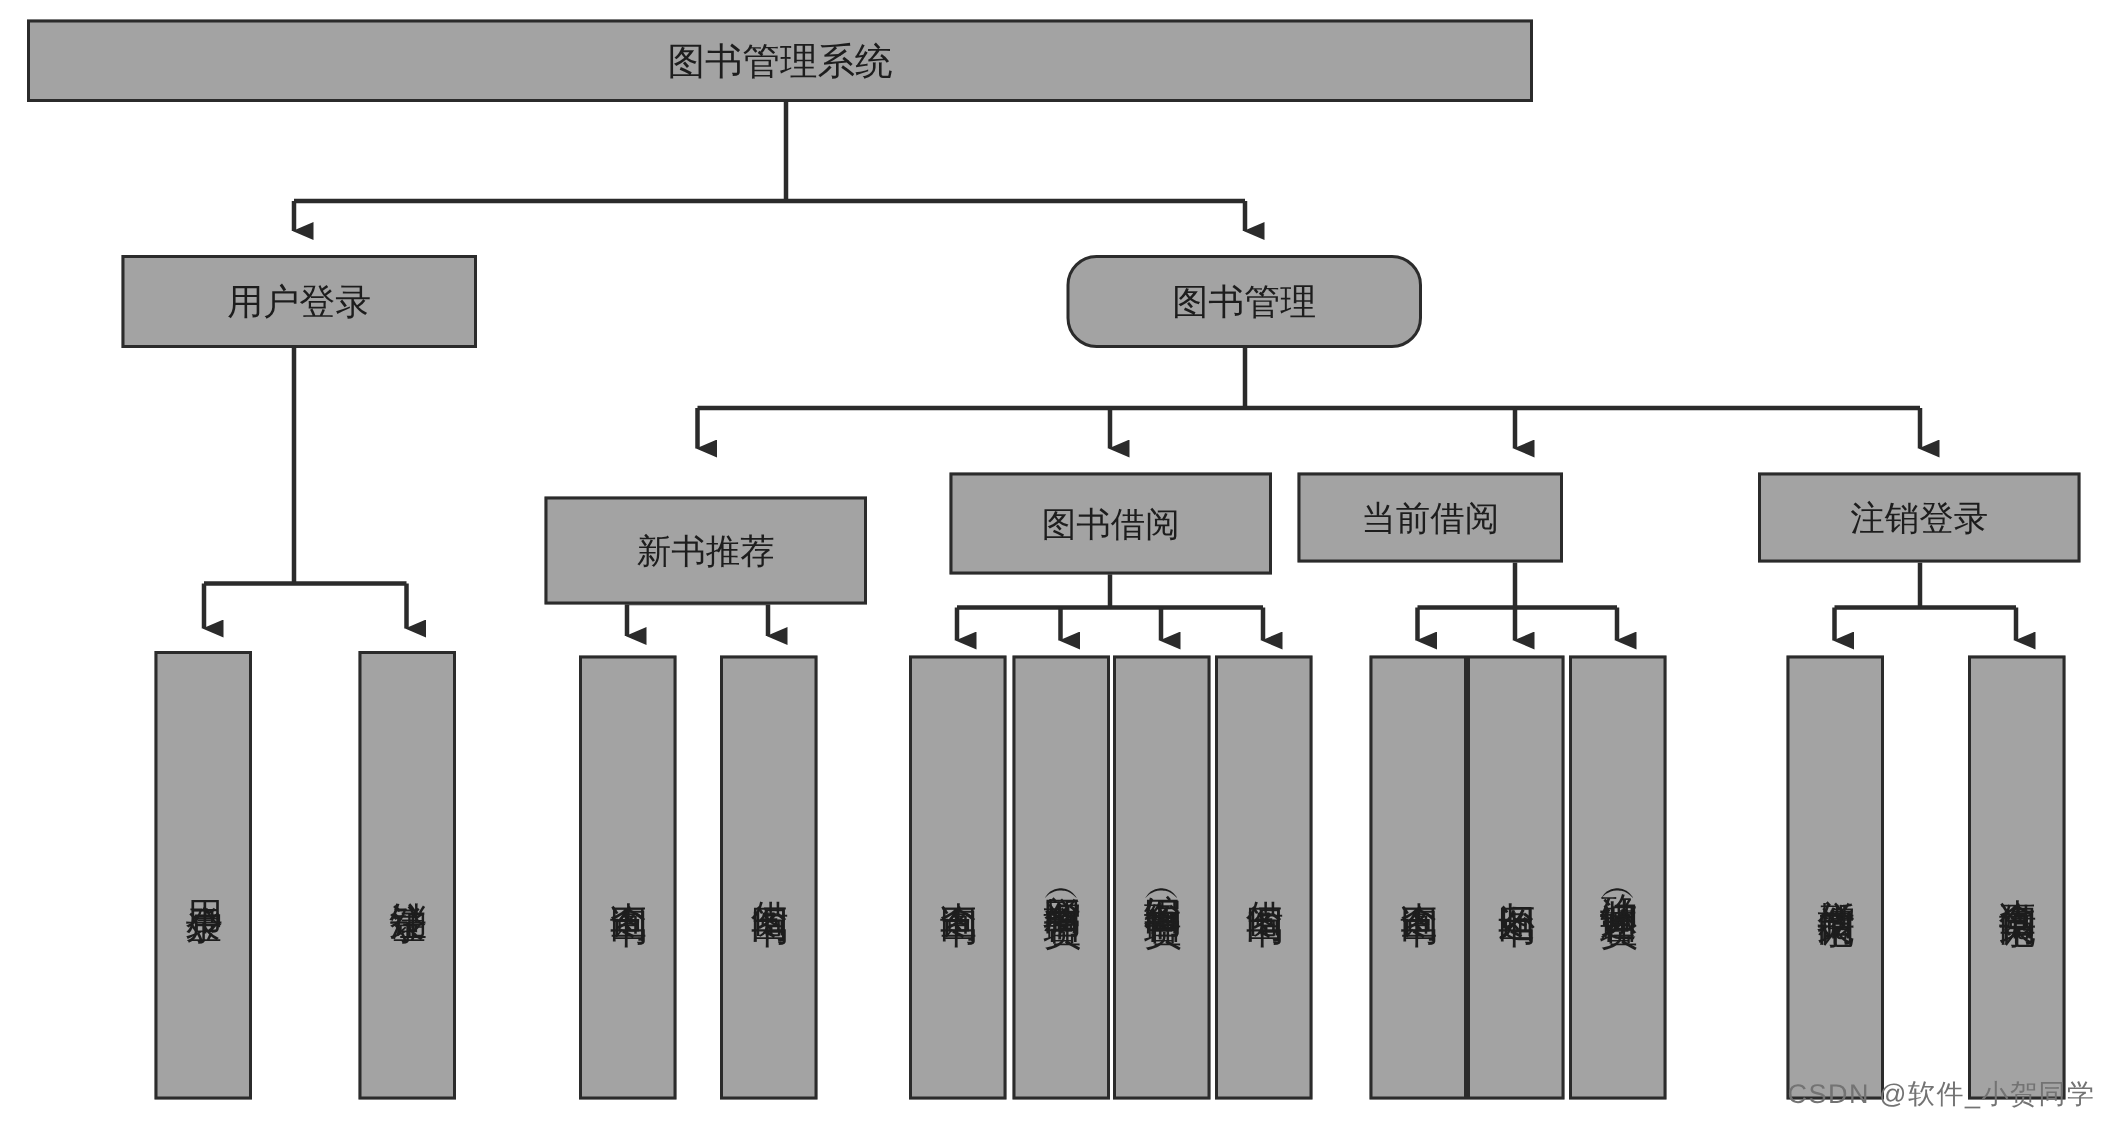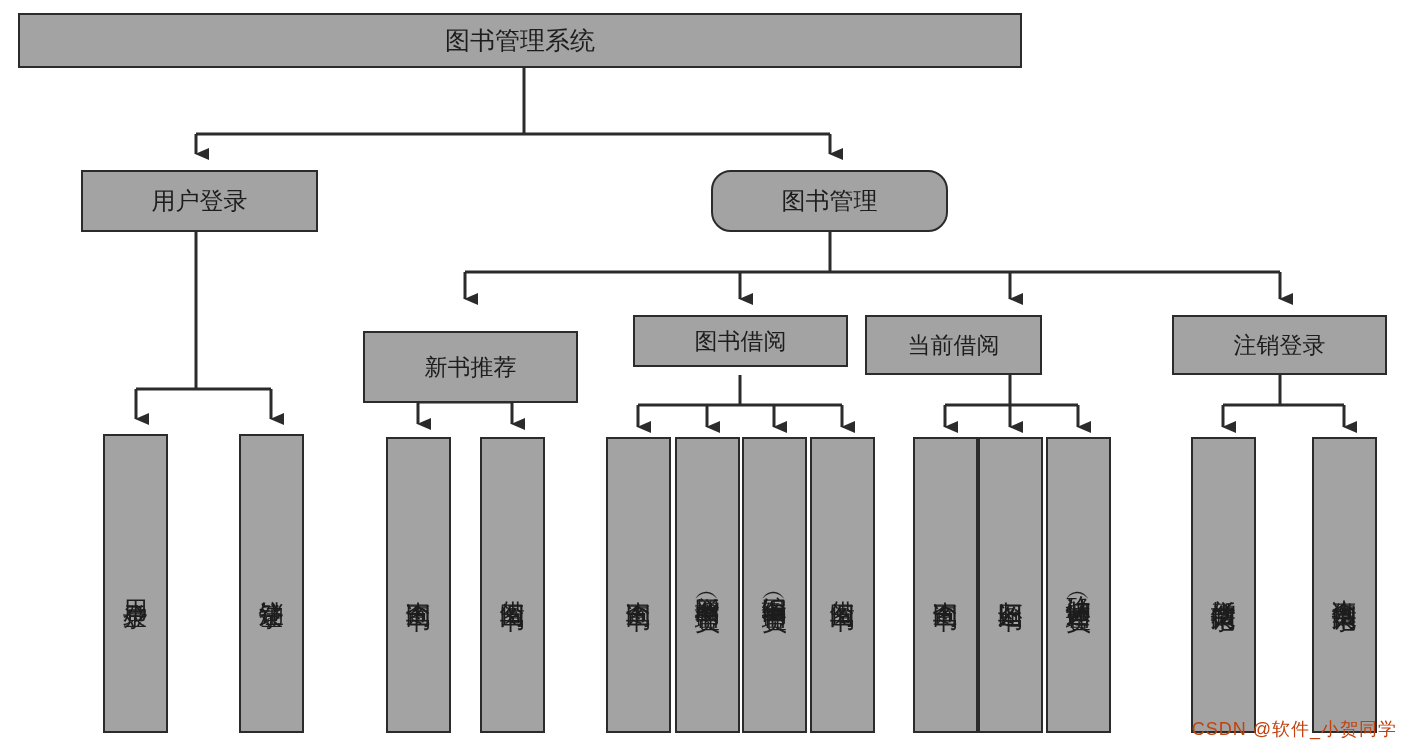--- a/index.html
+++ b/index.html
@@ -55,21 +55,21 @@
   }
   .node.leaf .lbl {
     writing-mode: vertical-rl;
     text-orientation: upright;
   }
   .watermark {
     position: absolute;
     right: 8px;
     bottom: 6px;
     font-size: 18px;
-    color: #c2410c;
+    color: #737373;
     letter-spacing: 1px;
     white-space: nowrap;
   }
 </style>
 </head>
 <body>
 
 <div id="canvas">
 
   <svg id="edges" viewBox="0 0 1405 747">
@@ -129,21 +129,21 @@
   <div class="node level2" style="left:81px; top:170px; width:237px; height:62px;">
     <span class="lbl">用户登录</span>
   </div>
   <div class="node level2" style="left:711px; top:170px; width:237px; height:62px;border-radius:20px;">
     <span class="lbl">图书管理</span>
   </div>
 
   <div class="node level3" style="left:363px; top:331px; width:215px; height:72px;">
     <span class="lbl">新书推荐</span>
   </div>
-  <div class="node level3" style="left:633px; top:315px; width:215px; height:52px;">
+  <div class="node level3" style="left:633px; top:315px; width:215px; height:68px;">
     <span class="lbl">图书借阅</span>
   </div>
   <div class="node level3" style="left:865px; top:315px; width:177px; height:60px;">
     <span class="lbl">当前借阅</span>
   </div>
   <div class="node level3" style="left:1172px; top:315px; width:215px; height:60px;">
     <span class="lbl">注销登录</span>
   </div>
 
   <div class="node leaf" style="left:103px; top:434px; width:65px; height:299px;">

